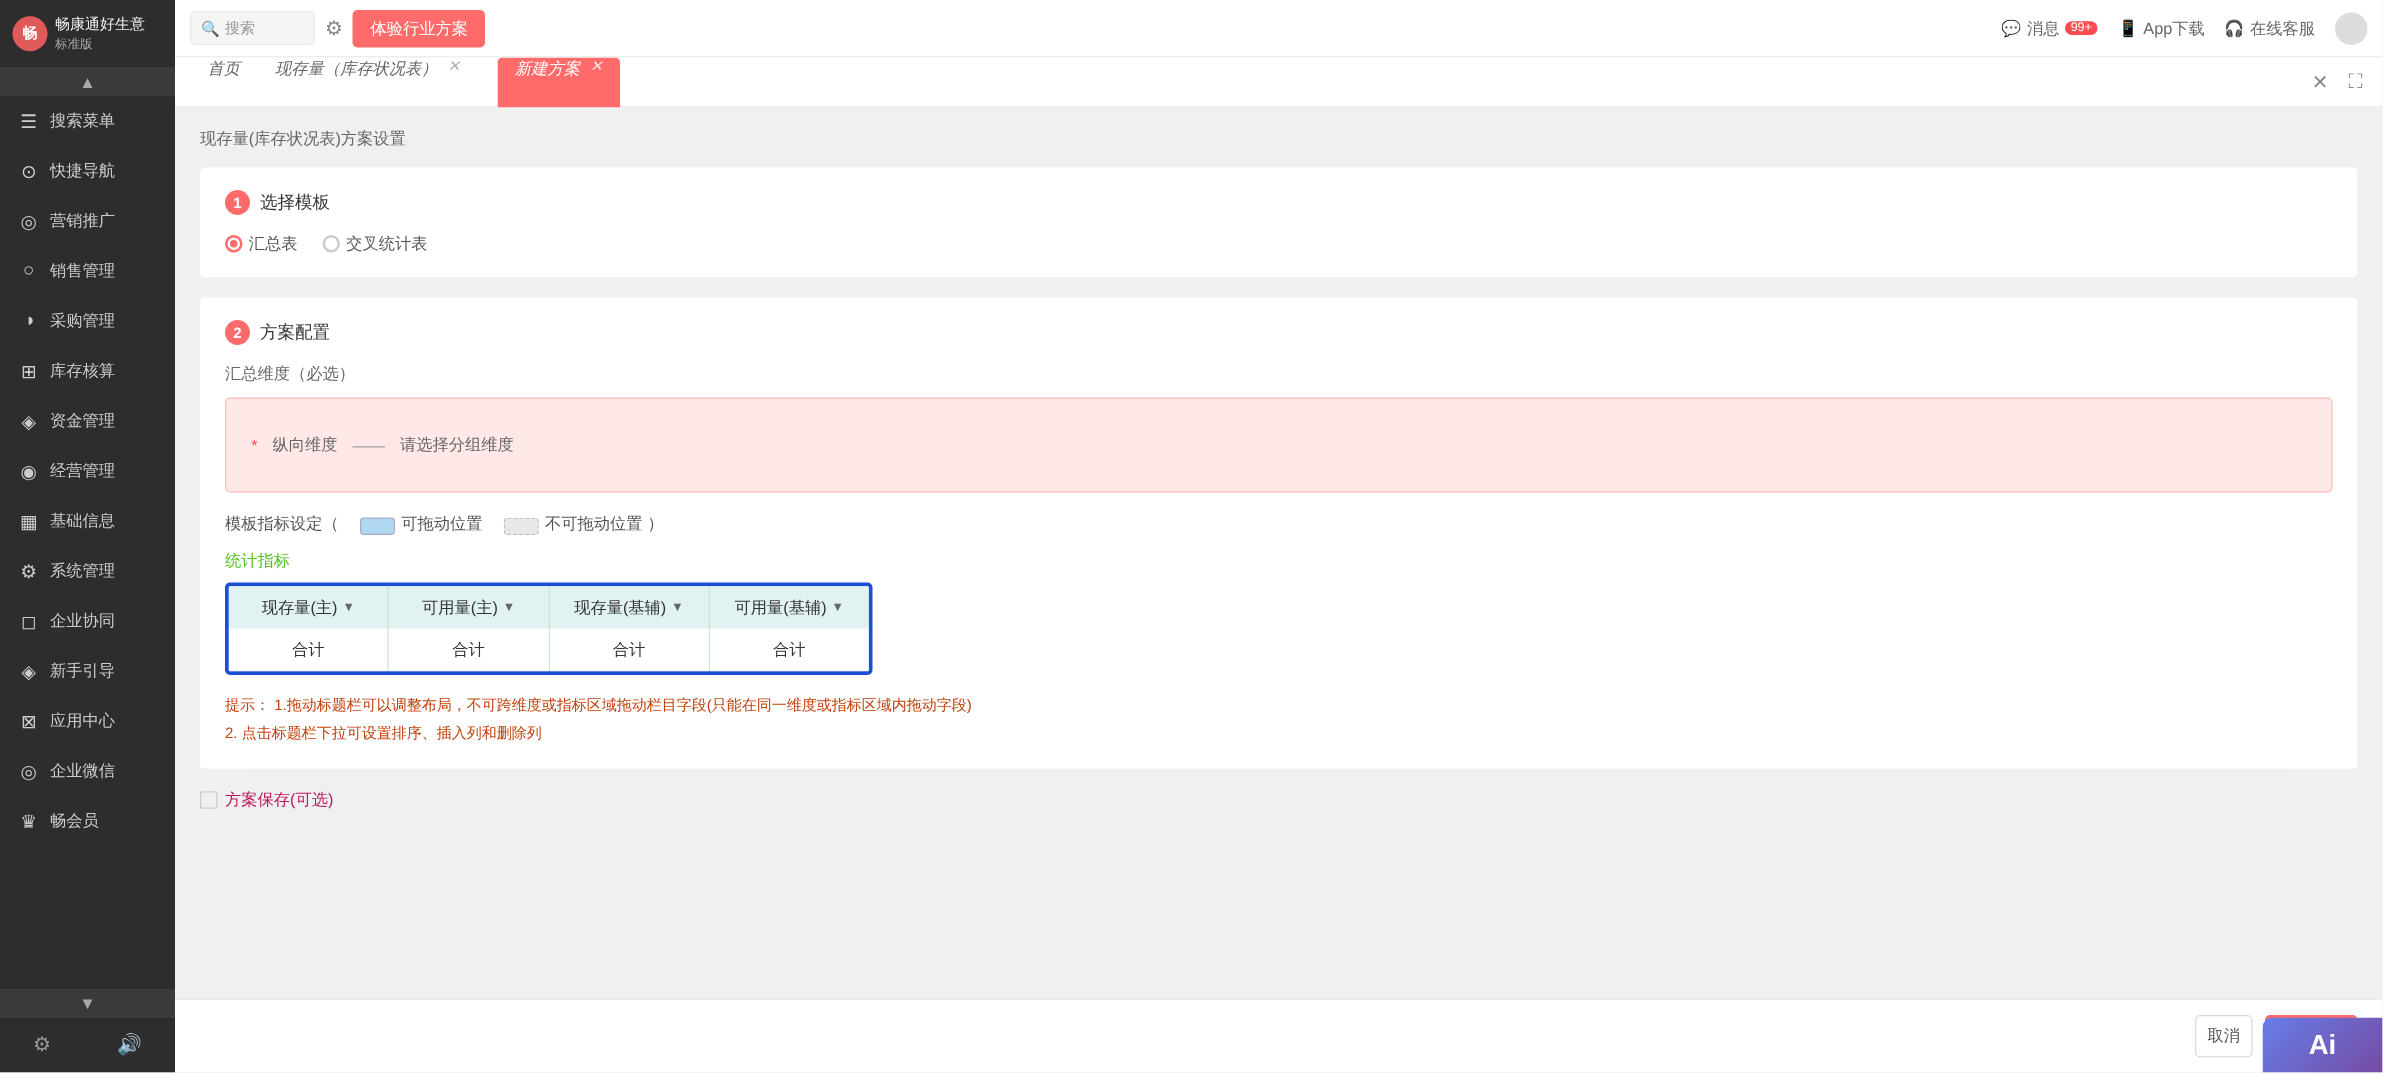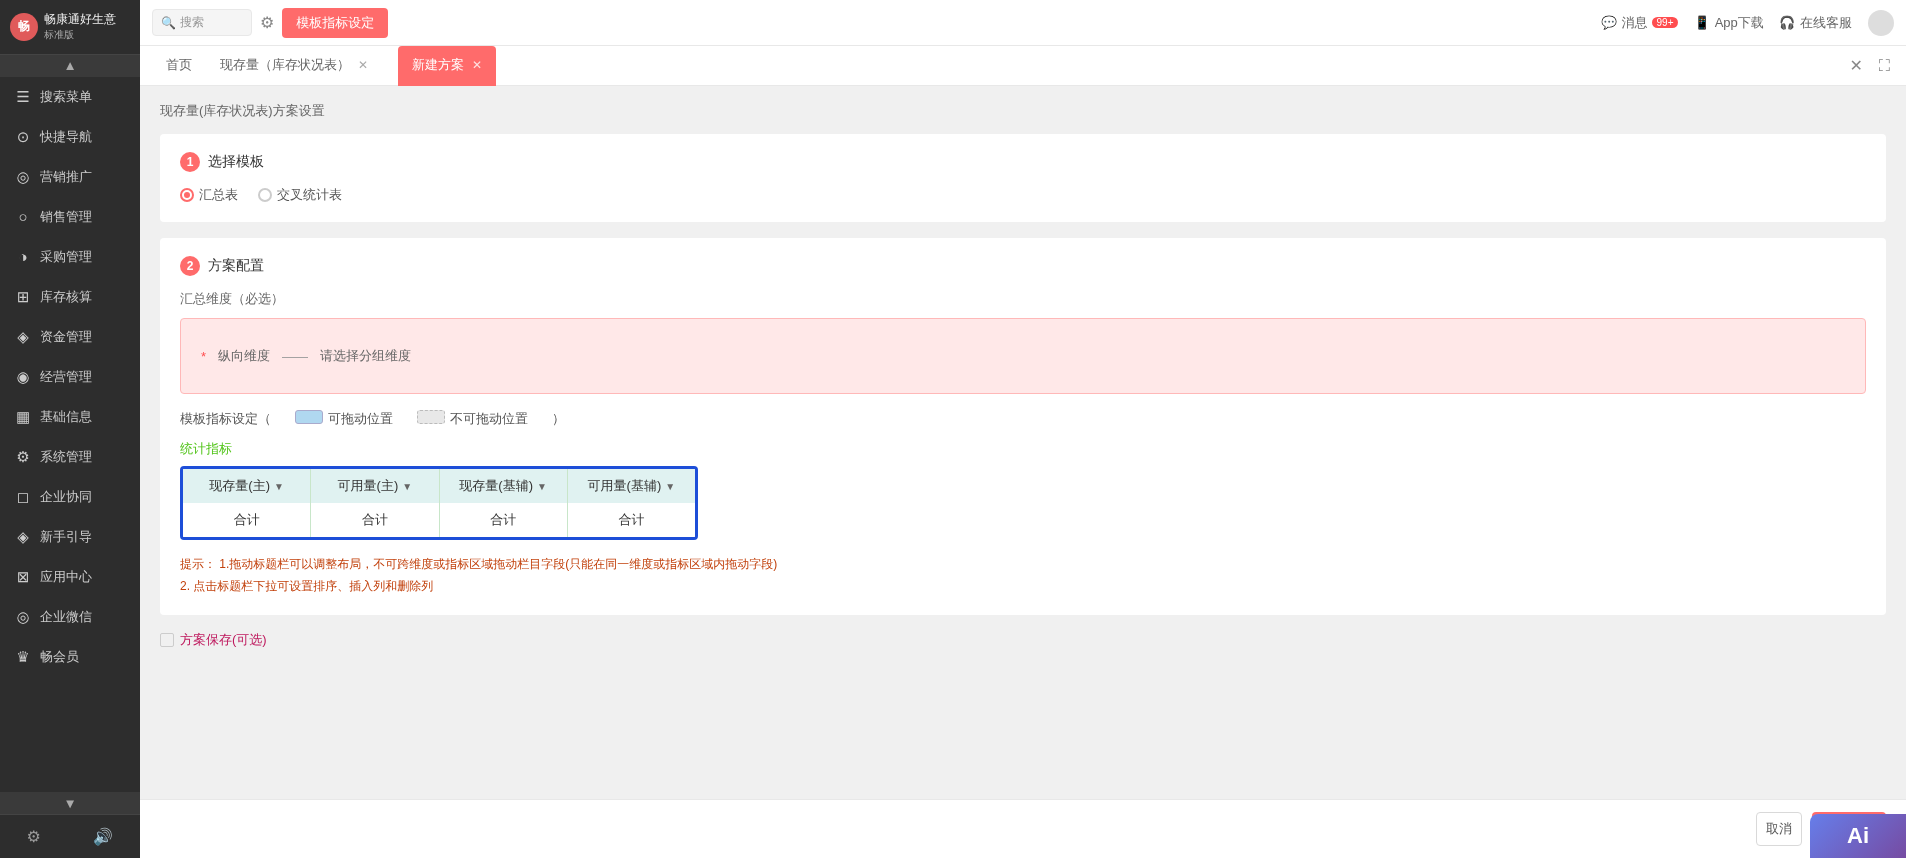--- a/index.html
+++ b/index.html
@@ -90,24 +90,25 @@
     .tabs-bar {
       background: white;
       display: flex;
       align-items: center;
       padding: 0 12px;
       border-bottom: 1px solid #e8e8e8;
       height: 40px;
       gap: 0;
     }
     .tab-item {
-      display: flex; align-items: center; gap: 6px;
+      display: flex; gap: 6px;
       padding: 0 14px; height: 40px; cursor: pointer;
       font-size: 13px; color: #666; border-bottom: 2px solid transparent;
       white-space: nowrap;
+      font-style: italic;
     }
     .tab-item .tab-close { color: #aaa; font-size: 12px; margin-left: 2px; cursor: pointer; }
     .tab-item.new-tab { background: #ff6b6b; color: white; border-radius: 4px 4px 0 0; margin-left: 16px; }
     .tab-item.new-tab .tab-close { color: rgba(255,255,255,0.8); }
 
     .tabs-right { margin-left: auto; display: flex; align-items: center; gap: 8px; }
     .tabs-right-btn { cursor: pointer; color: #888; font-size: 16px; padding: 4px; }
 
     
     .page-content {
@@ -145,22 +146,22 @@
     .config-label { font-size: 13px; color: #666; margin-bottom: 10px; }
     .dimension-area {
       background: #ffe8e8; border: 1px solid #ffb8b8; border-radius: 4px;
       padding: 28px 20px; margin-bottom: 16px; display: flex; align-items: center;
     }
     .dimension-inner { display: flex; align-items: center; gap: 12px; font-size: 13px; color: #666; }
     .dimension-required { color: #ff4d4f; }
     .dimension-dash { color: #999; }
 
     
-    .indicator-settings { display: flex; align-items: center; gap: 24px; font-size: 13px; color: #555; margin-bottom: 12px; margin-top: 6px; }
-    .drag-indicator { display: flex; align-items: flex-start; gap: 5px; }
+    .indicator-settings { display: flex; align-items: center; gap: 4px; font-size: 13px; color: #555; margin-bottom: 12px; margin-top: 6px; }
+    .drag-indicator { display: flex; align-items: flex-end; gap: 5px; margin-left: 13px; }
     .drag-box {
       width: 28px; height: 14px; border-radius: 3px; background: #b0d8f0; border: 1px solid #aac;
     }
     .no-drag-box {
       width: 28px; height: 14px; border-radius: 3px; background: #e8e8e8; border: 1px dashed #bbb;
     }
 
     
     .stats-section-title { color: #52c41a; font-size: 13px; margin-bottom: 8px; }
     .stats-table { border: 3px solid #1d4ed8; border-radius: 4px; overflow: hidden; width: 518px; }
@@ -295,21 +296,21 @@
 
 <div class="main-area">
 
   <div class="top-bar">
     <div class="top-bar-left">
       <div class="top-search">
         <span>🔍</span>
         <span>搜索</span>
       </div>
       <span class="gear-btn">⚙</span>
-      <button class="trial-btn">模板指标设定</button>
+      <button class="trial-btn">体验行业方案</button>
     </div>
     <div class="top-bar-right">
       <div class="badge-item">
         <span>💬</span>
         <span>消息</span>
         <span class="badge-red">99+</span>
       </div>
       <div class="badge-item">
         <span>📱</span>
         <span>App下载</span>

